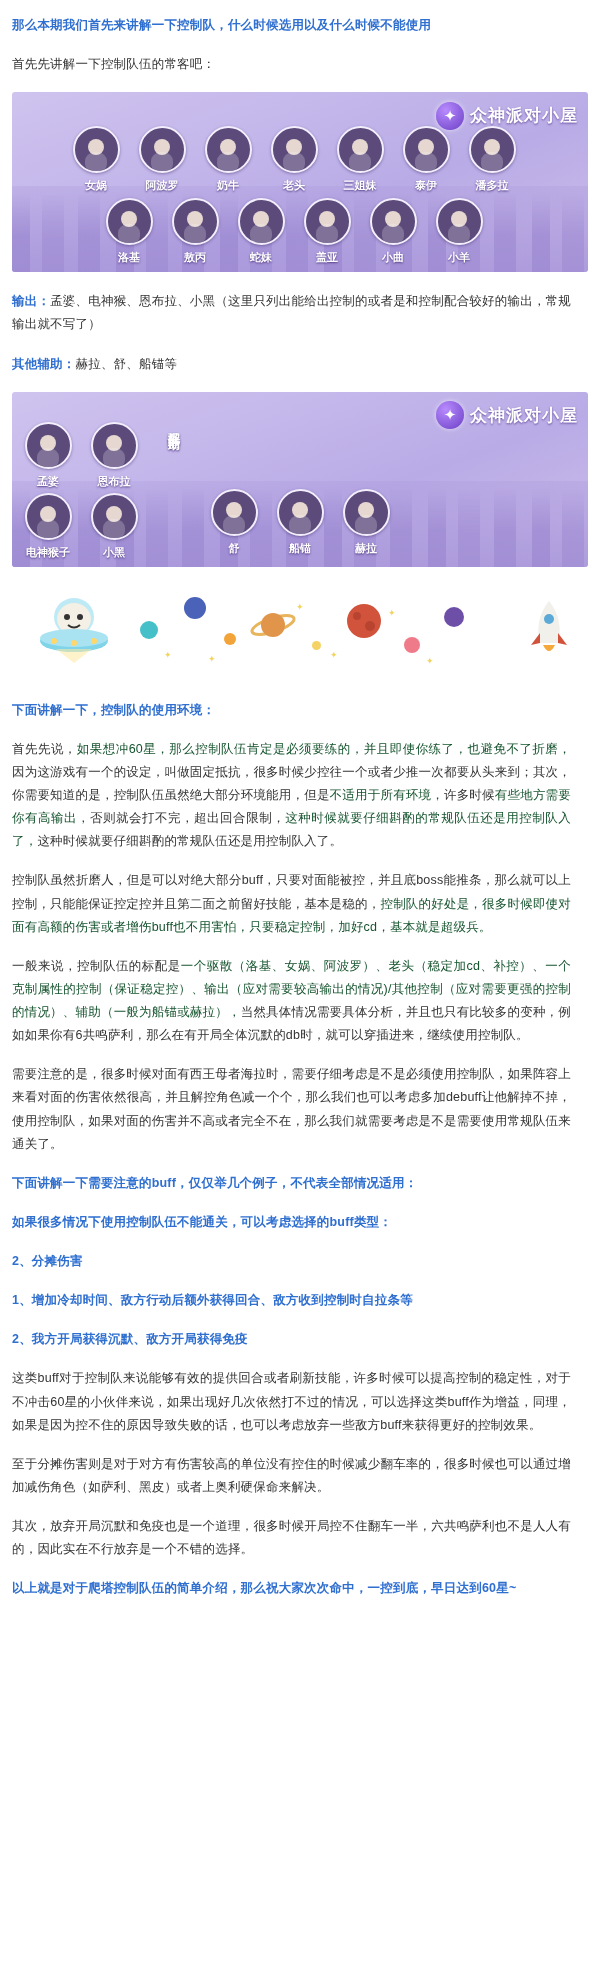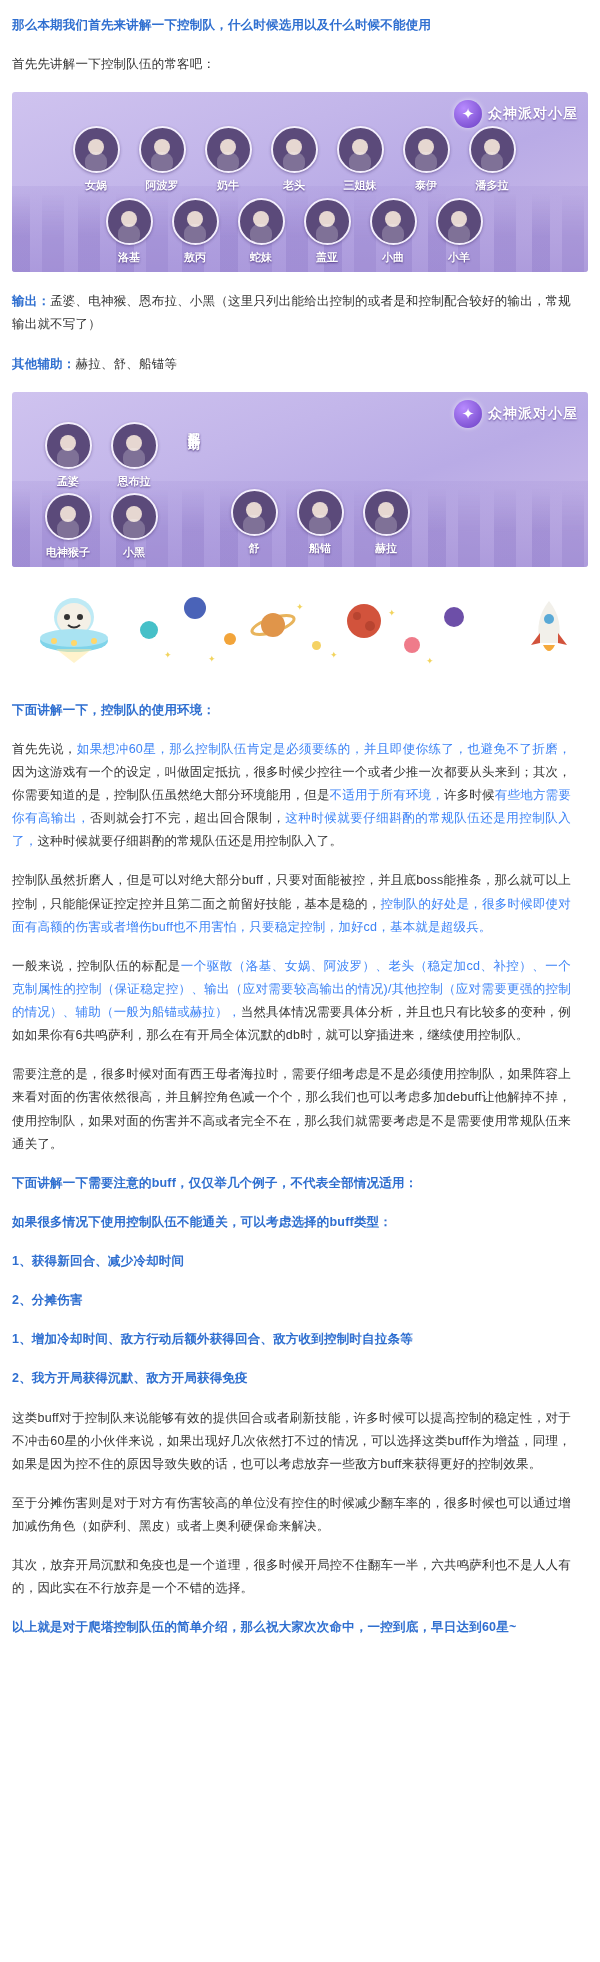--- a/index.html
+++ b/index.html
@@ -18,21 +18,21 @@
   .page {
     width: 600px;
     padding: 14px 12px 18px 12px;
   }
   p.para {
     margin: 0 17px 16px 0;
     text-align: justify;
     letter-spacing: 0.2px;
   }
   .blue { color: #2f6fd0; font-weight: bold; }
-  .red-n { color: #3b82f6; }
+  .red-n { color: #14532d; }
   .lead { font-weight: bold; color: #2f6fd0; }
 
   
   .banner {
     position: relative;
     width: 576px;
     margin: 4px 0 18px 0;
     border-radius: 3px;
     overflow: hidden;
     background: linear-gradient(160deg,#cfc3ef 0%,#c3b6ea 35%,#b9abe6 60%,#cdbde9 100%);
@@ -72,33 +72,33 @@
   .logo-circ {
     width: 28px; height: 28px;
     border-radius: 50%;
     background: radial-gradient(circle at 35% 30%, #b88bff, #6b3fc4);
     display: flex; align-items: center; justify-content: center;
     color: #fff; font-size: 15px;
     box-shadow: 0 0 5px rgba(255,255,255,0.6);
   }
   .banner-title span.txt {
     color: #ffffff;
-    font-size: 14px;
+    font-size: 17px;
     font-weight: bold;
     text-shadow: 0 1px 2px rgba(80,50,140,0.8);
     letter-spacing: 1px;
   }
 
   .char-grid {
     position: absolute;
     left: 0; right: 12px; top: 34px;
     display: flex;
     flex-direction: column;
     gap: 2px;
-    padding: 0 26px;
+    padding: 0 6px;
     z-index: 3;
   }
   .char-row {
     display: flex;
     justify-content: center;
     gap: 6px;
   }
   .char {
     width: 60px;
     display: flex;
@@ -378,23 +378,20 @@
 
   <p class="para">
     <span class="blue">下面讲解一下需要注意的buff，仅仅举几个例子，不代表全部情况适用：</span>
   </p>
 
   <p class="para">
     <span class="blue">如果很多情况下使用控制队伍不能通关，可以考虑选择的buff类型：</span>
   </p>
 
   <p class="para">
-    <span class="blue">1、获得新回合、减少冷却时间</span>
-  </p>
-  <p class="para">
     <span class="blue">2、分摊伤害</span>
   </p>
 
 
   <p class="para">
     <span class="blue">1、增加冷却时间、敌方行动后额外获得回合、敌方收到控制时自拉条等</span>
   </p>
   <p class="para">
     <span class="blue">2、我方开局获得沉默、敌方开局获得免疫</span>
   </p>

